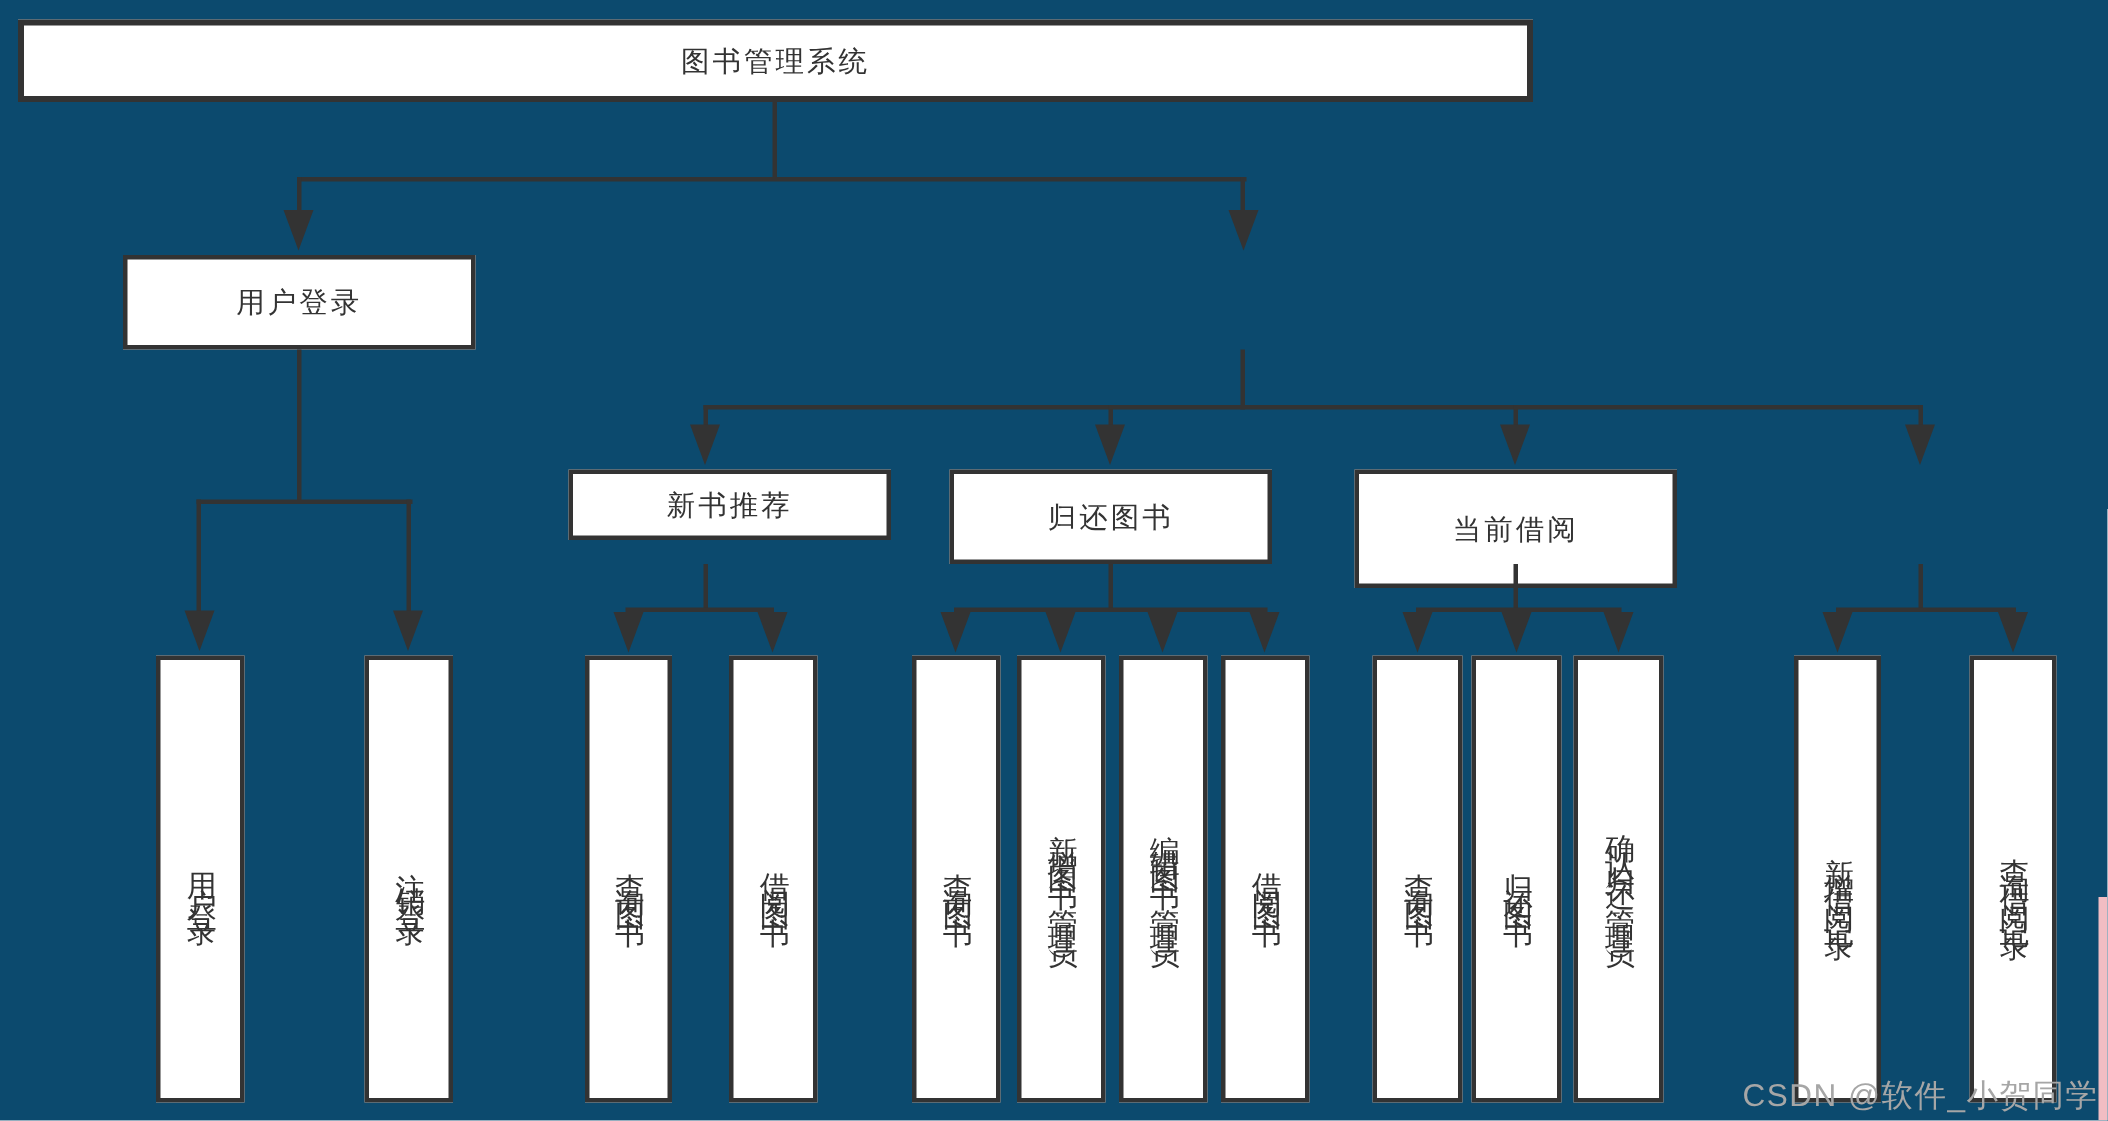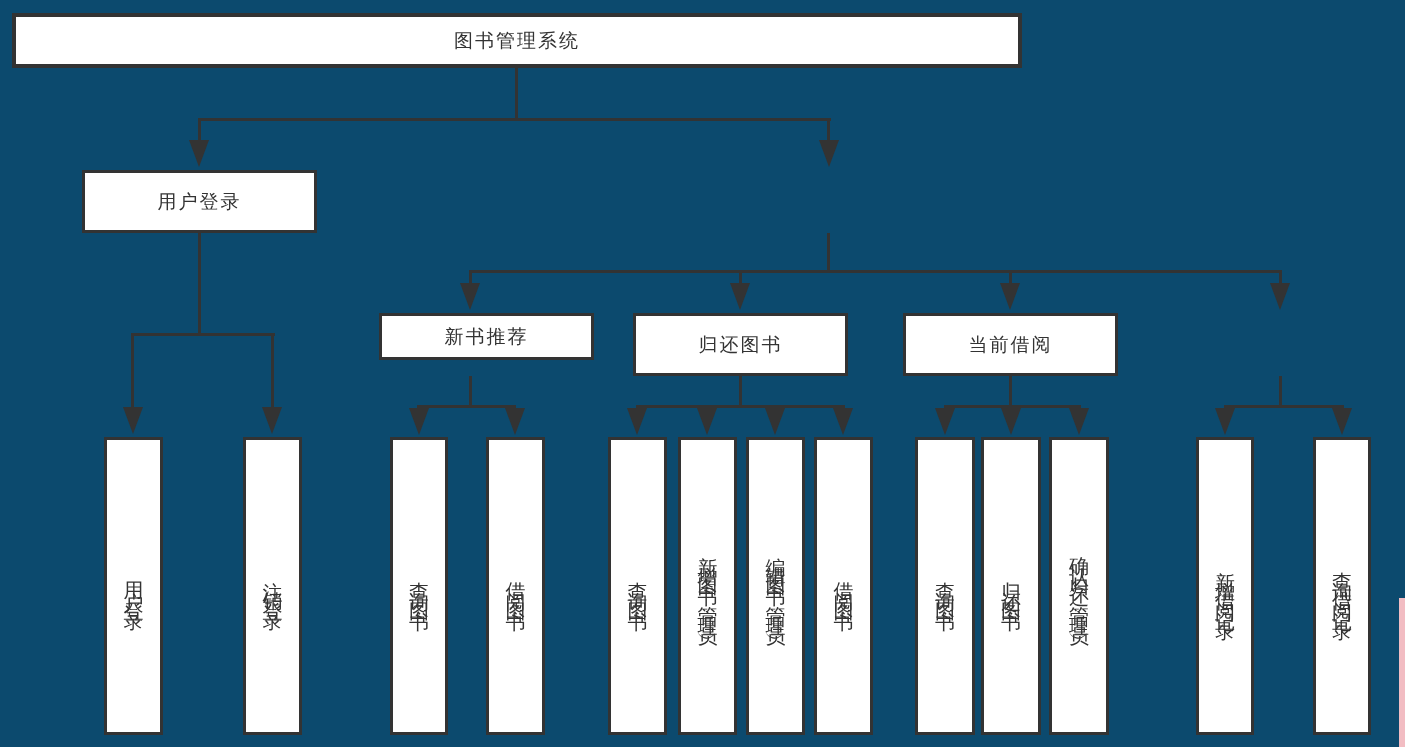--- a/index.html
+++ b/index.html
@@ -28,21 +28,21 @@
   <div class="box" style="left:82px;top:170px;width:235px;height:63px">
     <span class="lbl">用户登录</span>
   </div>
 
   <div class="box" style="left:379px;top:313px;width:215px;height:47px">
     <span class="lbl">新书推荐</span>
   </div>
   <div class="box" style="left:633px;top:313px;width:215px;height:63px">
     <span class="lbl">归还图书</span>
   </div>
-  <div class="box" style="left:903px;top:313px;width:215px;height:63px">
+  <div class="box" style="left:903px;top:313px;width:215px;height:79px">
     <span class="lbl">当前借阅</span>
   </div>
 
   <div class="box vert" style="left:104px;top:437px;width:59px;height:298px">
     <span class="lbl">用户登录</span>
   </div>
   <div class="box vert" style="left:243px;top:437px;width:59px;height:298px">
     <span class="lbl">注销登录</span>
   </div>
 
@@ -125,14 +125,15 @@
   <div class="arw" style="left:935px;top:408px"></div>
   <div class="arw" style="left:1001px;top:408px"></div>
   <div class="arw" style="left:1069px;top:408px"></div>
 
   <div class="vl" style="left:1279px;top:376px;height:32px"></div>
   <div class="hl" style="left:1224px;top:405px;width:120px"></div>
   <div class="arw" style="left:1215px;top:408px"></div>
   <div class="arw" style="left:1332px;top:408px"></div>
 
   <div class="strip"></div>
+  <div class="watermark">CSDN @软件_小贺同学</div>
 
 </div>
 
 </body></html>

